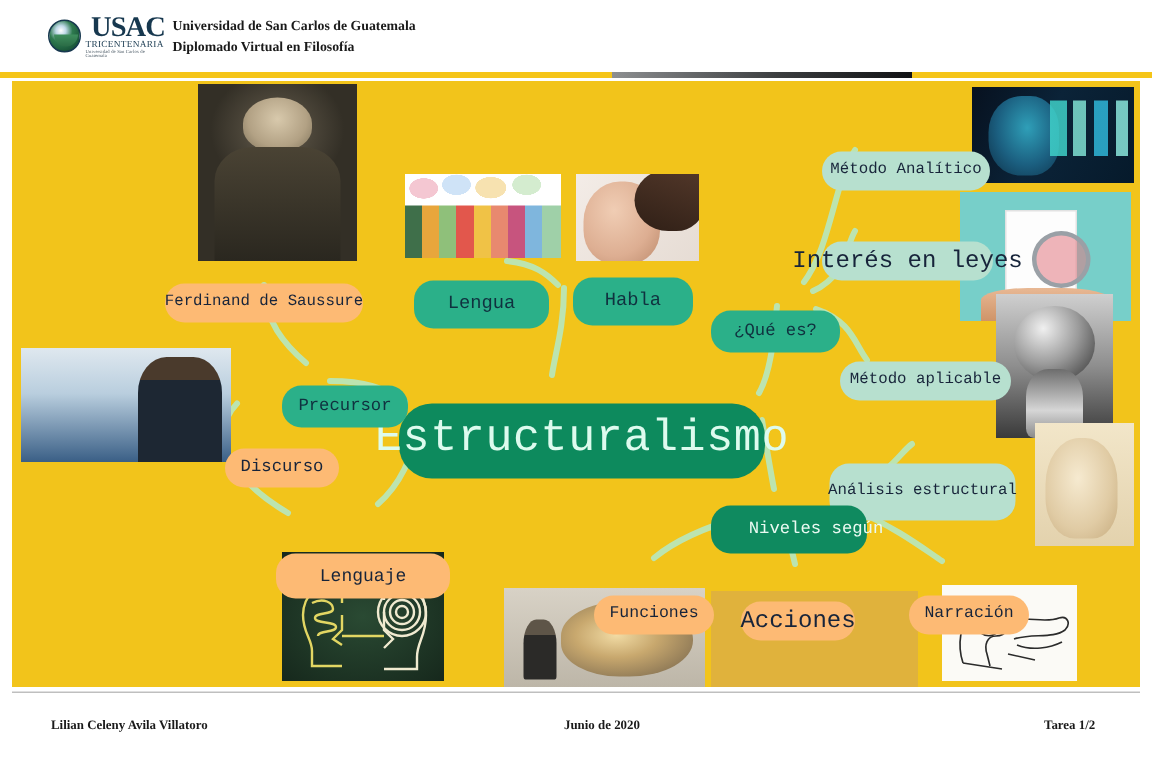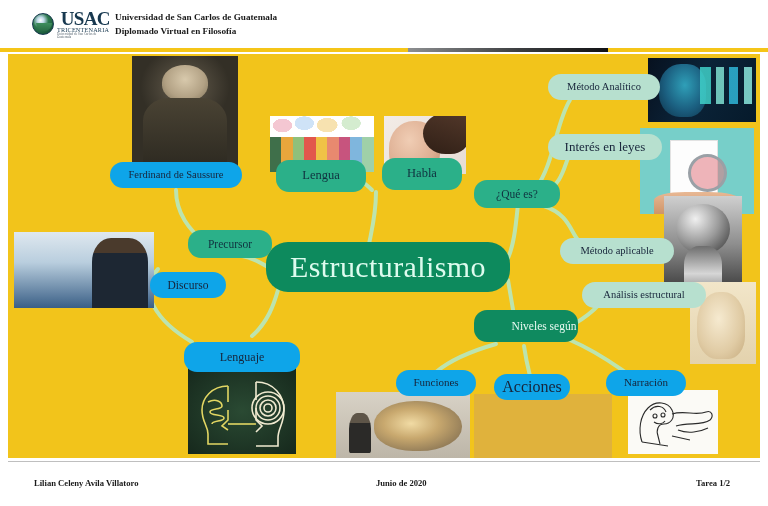--- a/index.html
+++ b/index.html
@@ -82,26 +82,27 @@
     background: #f2c41b;
     overflow: hidden;
   }
   #connectors { position: absolute; left: 0; top: 0; width: 752px; height: 404px; }
 
   
   .node {
     position: absolute;
     display: flex; align-items: center; justify-content: center;
     text-align: center;
-    font-family: Liberation Serif, serif;
+    font-family: Liberation Mono, monospace;
     border-radius: 13px;
     white-space: nowrap;
     line-height: 1.05;
-  }
-  .node.pale  { background: #0ea5e9; color: #17243a; }
+    margin-top: 27px;
+  }
+  .node.pale  { background: #fdba74; color: #17243a; }
   .node.mint  { background: #b7e0cf; color: #17243a; }
   .node.teal  { background: #2bb089; color: #10313f; }
   .node.dark  { background: #0f8a5f; color: #eafaf2; padding-left: 36px; }
   .node.center {
     background: #0d8a5d; color: #ddfbee;
     border-radius: 22px;
     font-size: 30px; letter-spacing: 0.4px;
   }
 
   
@@ -485,29 +486,29 @@
     </div>
 
     <div class="node teal" style="left:466px; top:126px; width:86px; height:28px; font-size:11.5px;">
       <span>¿Qué es?</span>
     </div>
 
     <div class="node mint" style="left:540px; top:20px; width:112px; height:26px; font-size:10.5px;">
       <span>Método Analítico</span>
     </div>
 
-    <div class="node mint" style="left:540px; top:80px; width:114px; height:26px; font-size:13px;">
+    <div class="node mint" style="left:540px; top:80px; width:114px; height:26px; font-size:16px;">
       <span>Interés en leyes</span>
     </div>
 
-    <div class="node mint" style="left:552px; top:184px; width:114px; height:26px; font-size:10.5px;">
+    <div class="node mint" style="left:552px; top:160px; width:114px; height:26px; font-size:10.5px;">
       <span>Método aplicable</span>
     </div>
 
-    <div class="node mint" style="left:574px; top:228px; width:124px; height:26px; font-size:10.5px;align-items:center;">
+    <div class="node mint" style="left:545px; top:228px; width:124px; height:38px; font-size:10.5px;align-items:center;">
       <span>Análisis estructural</span>
     </div>
 
     <div class="node dark" style="left:466px; top:256px; width:104px; height:32px; font-size:11.5px;">
       <span>Niveles según</span>
     </div>
 
     <div class="node pale" style="left:388px; top:316px; width:80px; height:26px; font-size:11px;">
       <span>Funciones</span>
     </div>

